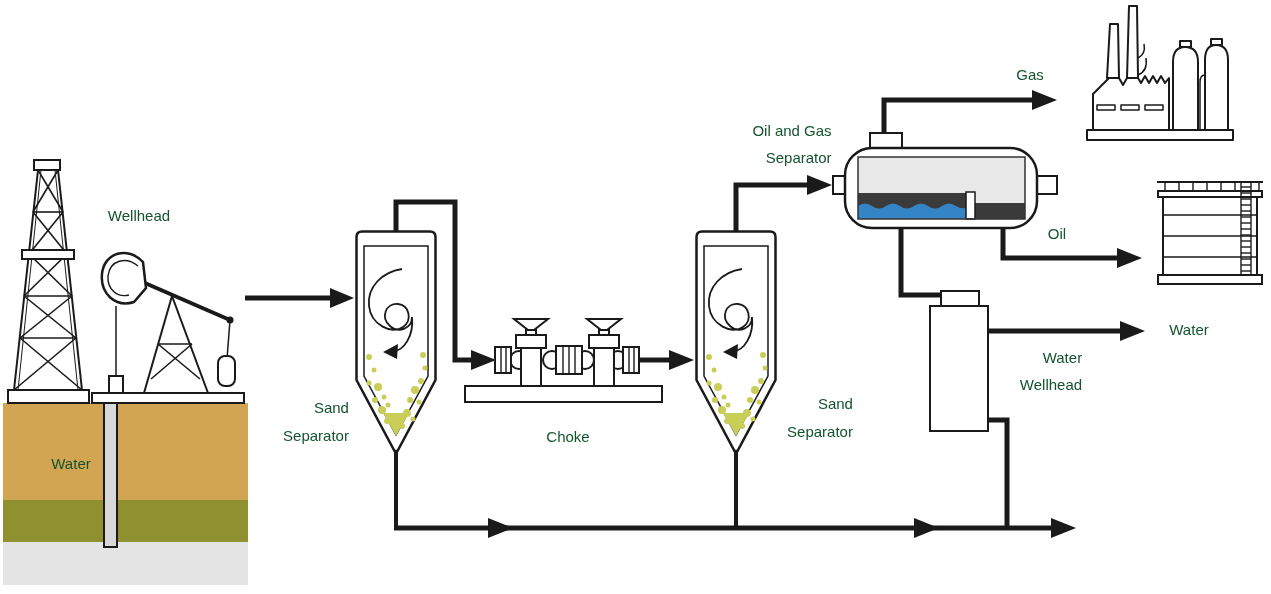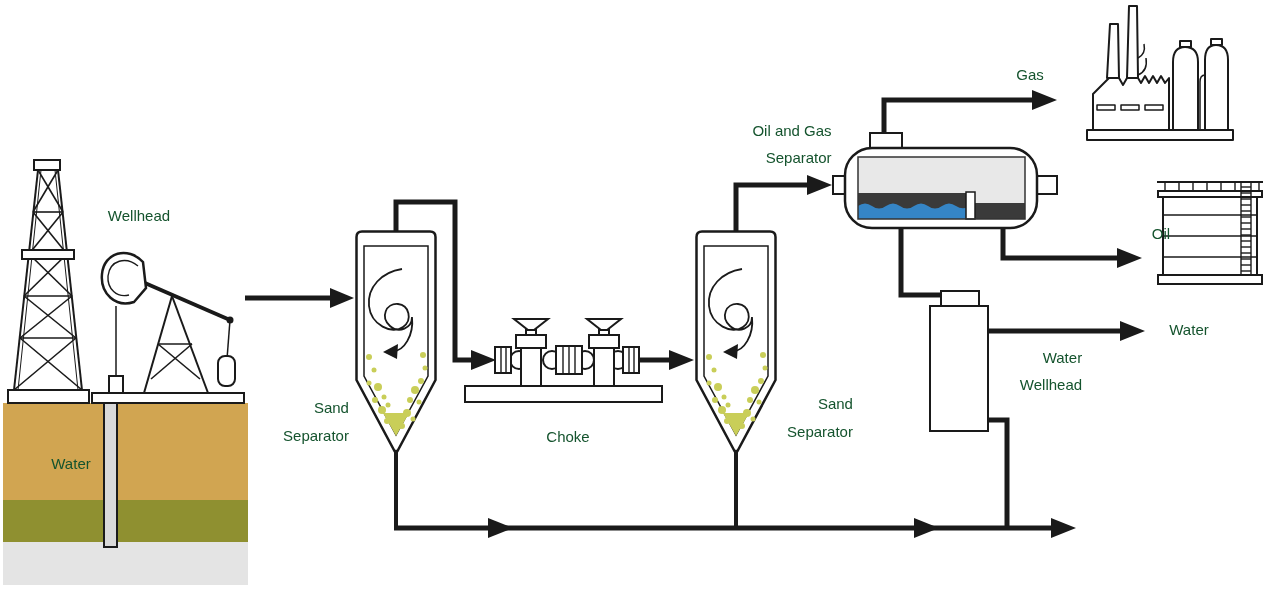--- a/index.html
+++ b/index.html
@@ -272,20 +272,20 @@
   <div class="lbl" style="left:568px;top:424px">Choke</div>
   <div class="lbl lbl2" style="left:820px;top:390px">
     <span>Sand</span><br>
     <span>Separator</span>
   </div>
   <div class="lbl" style="left:792px;top:117px;line-height:27px">
     <span>Oil and Gas</span><br>
     <span>Separator</span>
   </div>
   <div class="lbl" style="left:1030px;top:62px">Gas</div>
-  <div class="lbl" style="left:1161px;top:221px">Oil</div>
+  <div class="lbl" style="left:1057px;top:221px">Oil</div>
   <div class="lbl" style="left:1189px;top:317px">Water</div>
   <div class="lbl" style="left:1051px;top:344px;line-height:27px">
     <span>Water</span><br>
     <span>Wellhead</span>
   </div>
 
 </div>
 
 </body></html>

